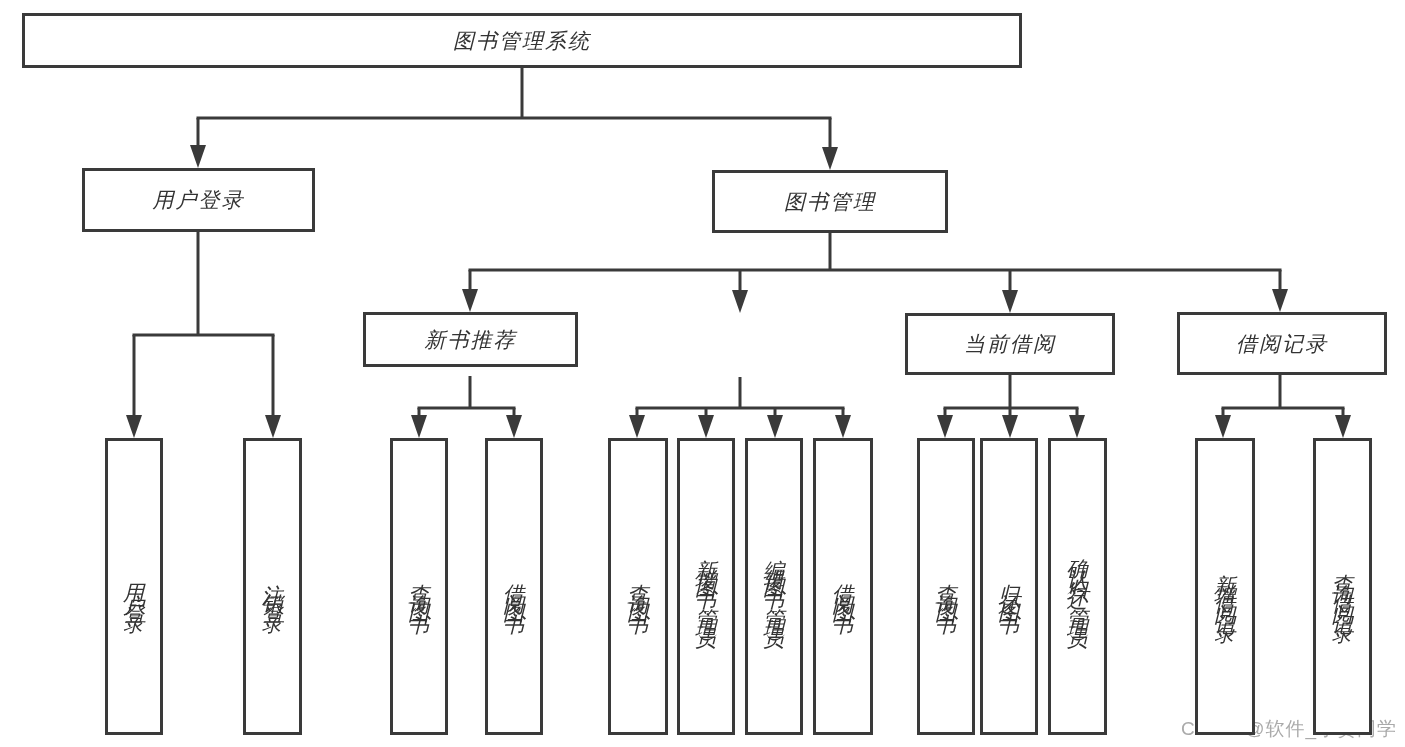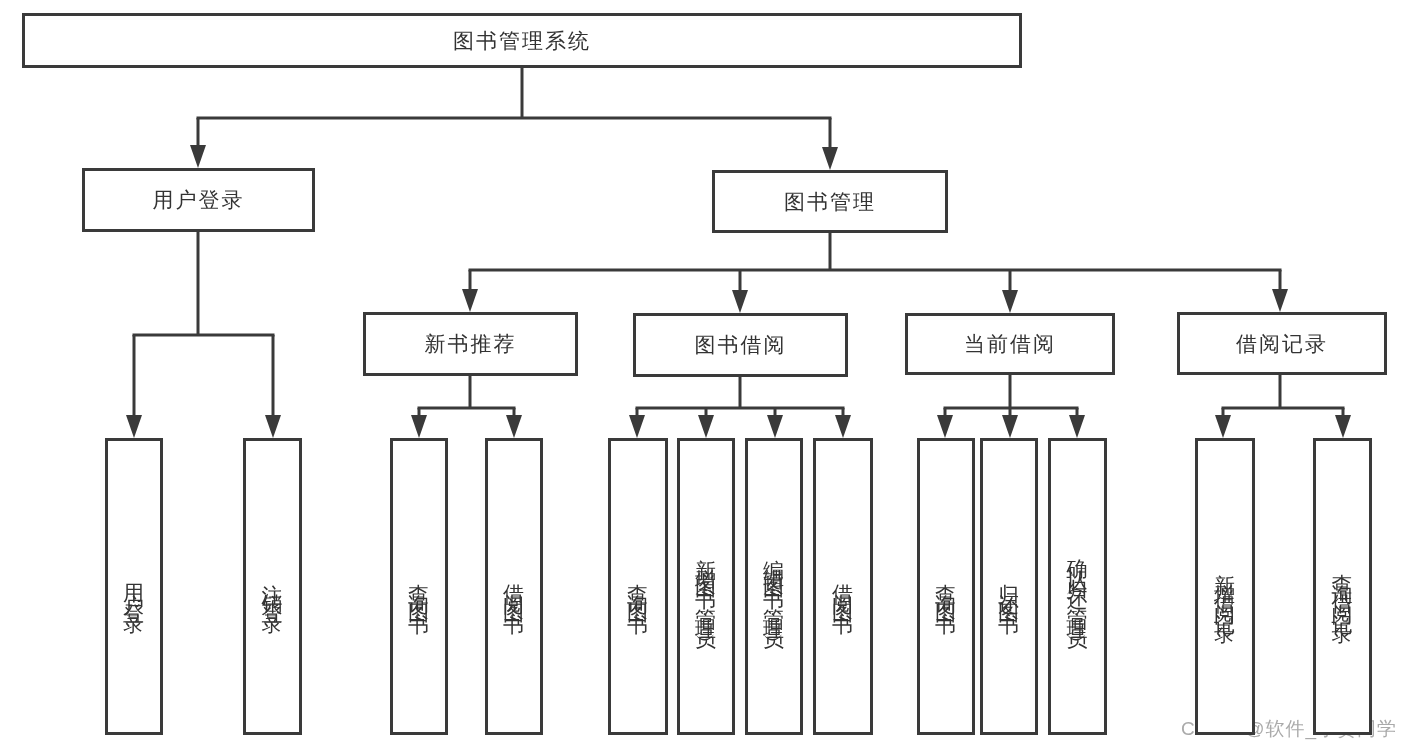--- a/index.html
+++ b/index.html
@@ -43,20 +43,21 @@
     background: var(--bg-color);
     display: flex;
     align-items: center;
     justify-content: center;
     color: var(--text-color);
   }
   .node .node-label {
     font-size: 21px;
     letter-spacing: 2px;
     white-space: nowrap;
+    font-style: italic;
   }
   .node.vertical .node-label {
     writing-mode: vertical-rl;
     letter-spacing: 10px;
     white-space: normal;
     line-height: 1;
   }
   .watermark {
     position: absolute;
     right: 8px;
@@ -129,25 +130,22 @@
   <div class="watermark">CSDN @软件_小贺同学</div>
 <div class="node" style="left: 22px; top: 13px; width: 1000px; height: 55px;">
       <span class="node-label">图书管理系统</span>
     </div>
     <div class="node" style="left: 82px; top: 168px; width: 233px; height: 64px;">
       <span class="node-label">用户登录</span>
     </div>
     <div class="node" style="left: 712px; top: 170px; width: 236px; height: 63px; justify-content: center;">
       <span class="node-label">图书管理</span>
     </div>
-    <div class="node" style="left: 363px; top: 312px; width: 215px; height: 64px;">
+    <div class="node" style="left: 363px; top: 312px; width: 215px; height: 55px;">
       <span class="node-label">新书推荐</span>
-    </div>
-    <div class="node" style="left: 633px; top: 313px; width: 215px; height: 64px;">
-      <span class="node-label">图书借阅</span>
     </div>
     <div class="node" style="left: 905px; top: 313px; width: 210px; height: 62px;">
       <span class="node-label">当前借阅</span>
     </div>
     <div class="node" style="left: 1177px; top: 312px; width: 210px; height: 63px;">
       <span class="node-label">借阅记录</span>
     </div>
     <div class="node vertical" style="left: 105px; top: 438px; width: 58px; height: 297px;">
       <span class="node-label">用户登录</span>
     </div>

